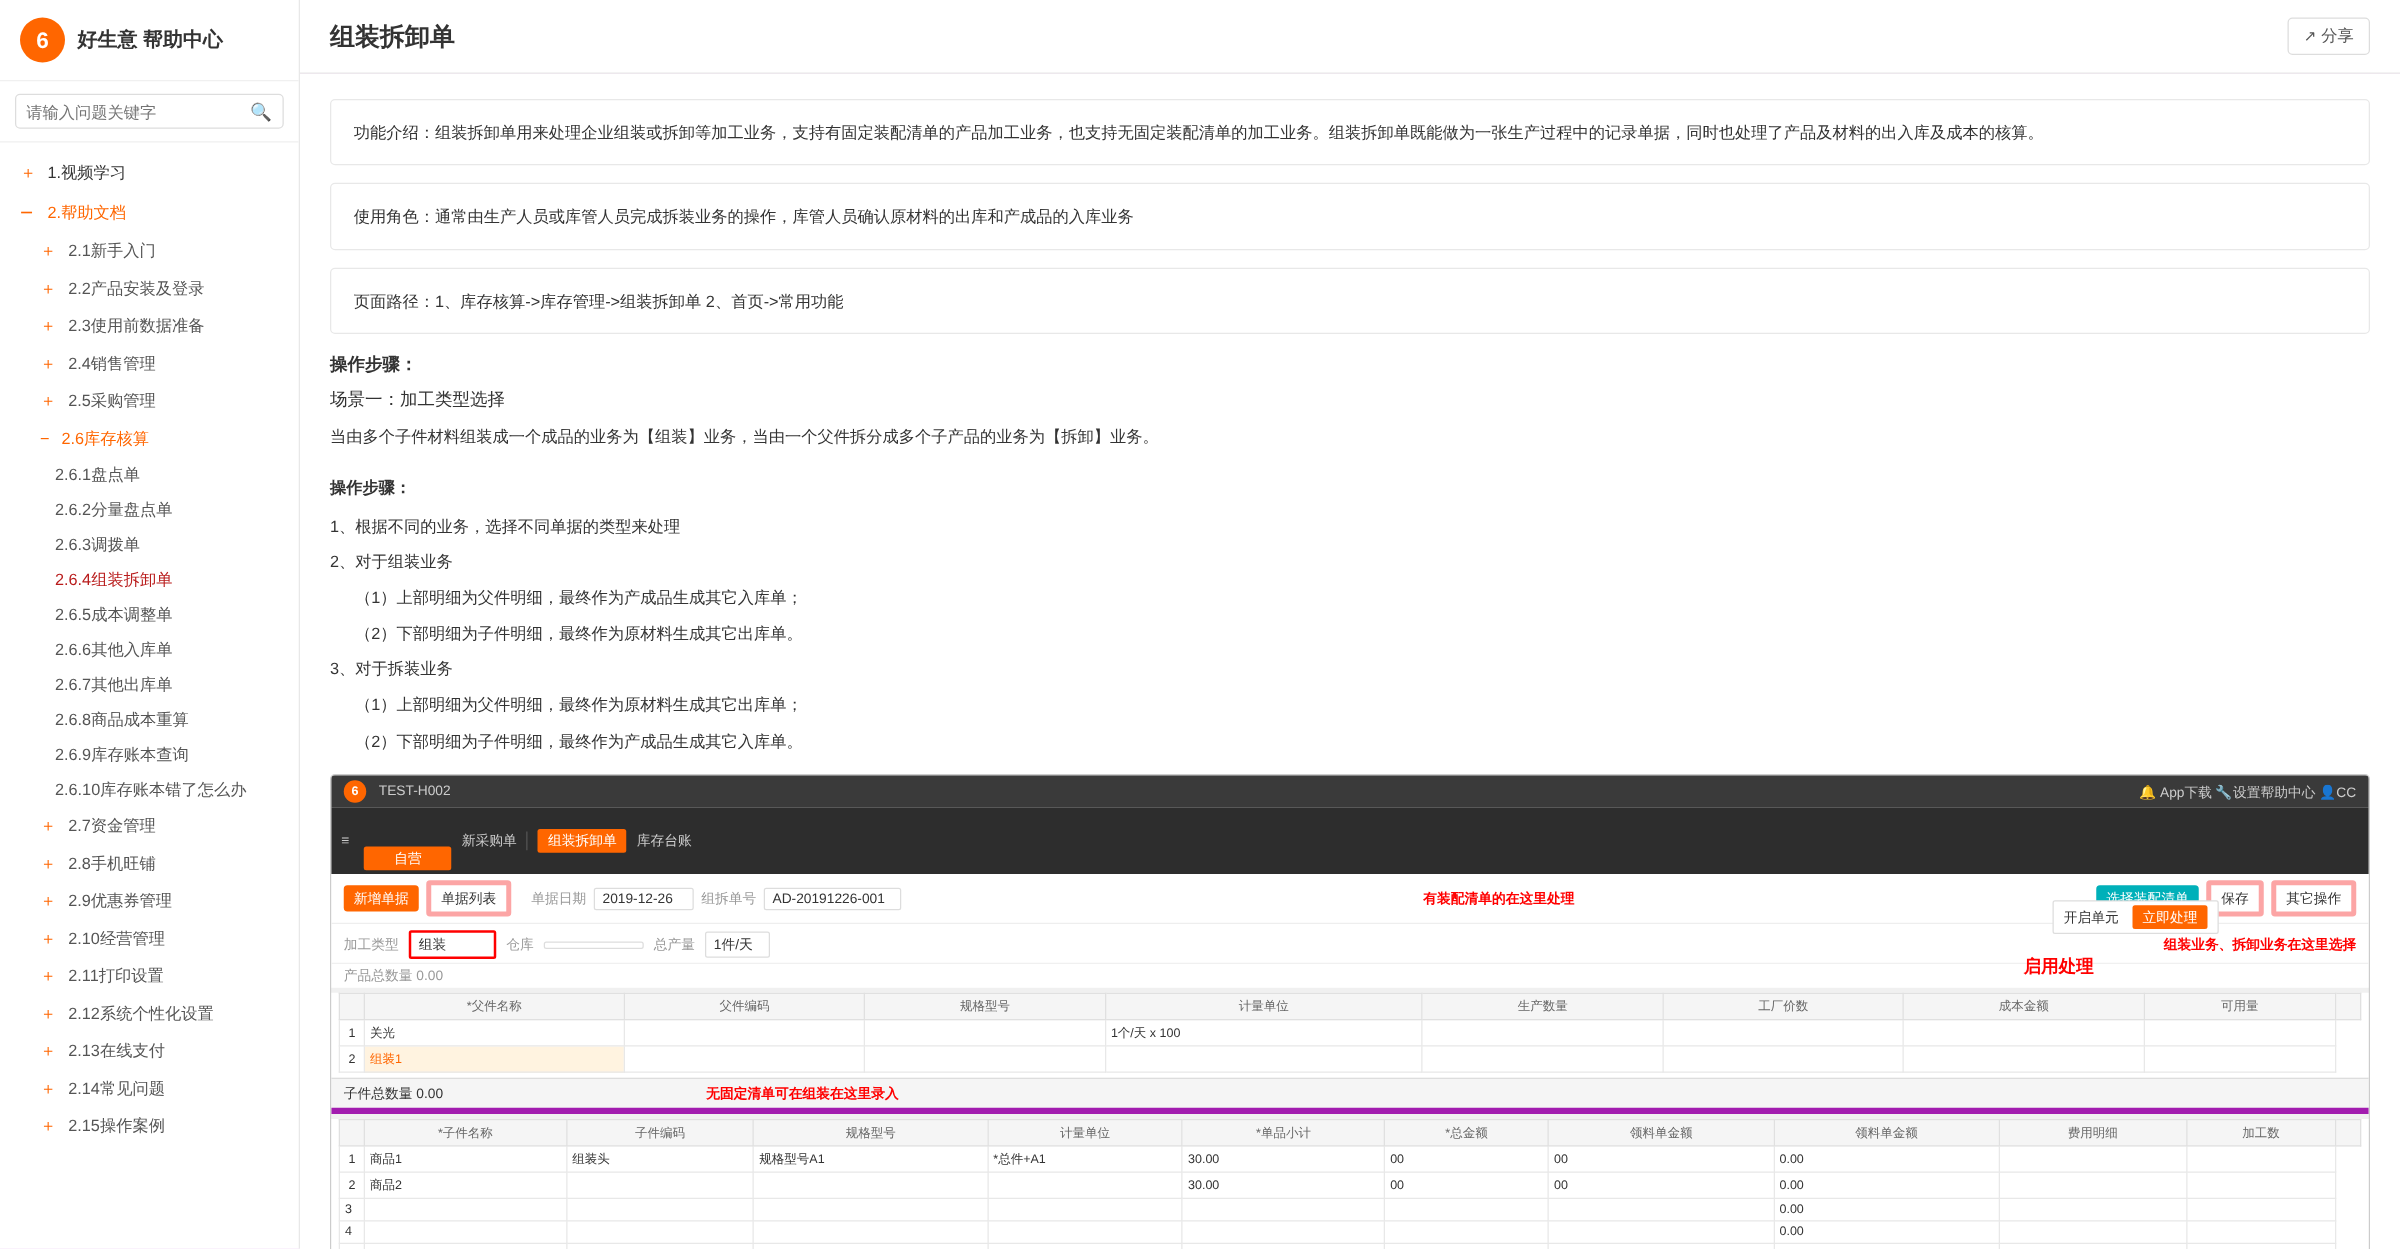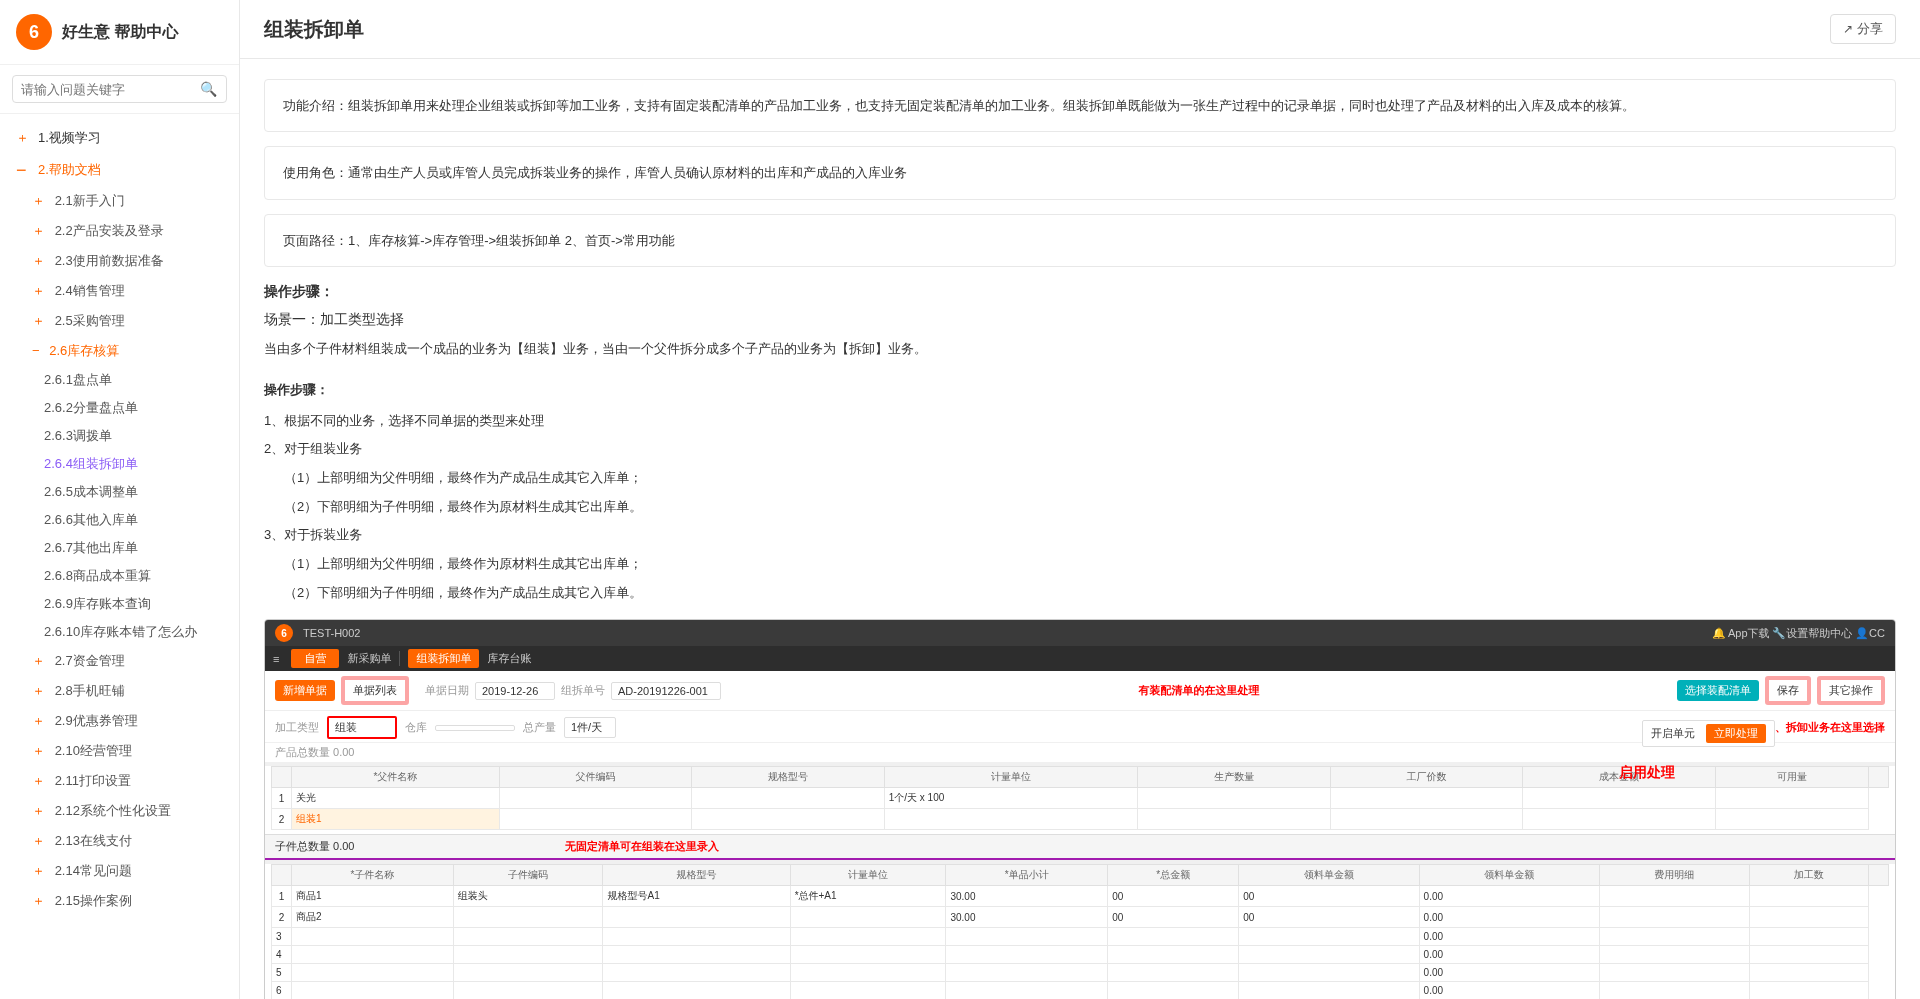--- a/index.html
+++ b/index.html
@@ -70,21 +70,21 @@
       font-size: 13px;
       color: #555;
       cursor: pointer;
     }
     .nav-sub-children {
       padding: 5px 16px 5px 44px;
       font-size: 13px;
       color: #555;
       cursor: pointer;
     }
-    .nav-sub-children.active { color: #8b5cf6; font-weight: 500; }
+    .nav-sub-children.active { color: #b91c1c; font-weight: 500; }
 
     
     #main {
       flex: 1;
       display: flex;
       flex-direction: column;
       overflow: hidden;
       background: #f0abfc;
     }
     #header {
@@ -147,21 +147,21 @@
       background: #e8e8e8;
       position: relative;
     }
     .screenshot-inner {
       background: #f0f0f0;
       width: 100%;
       position: relative;
     }
     .mock-logo { background: #f60; color: #fff; border-radius: 50%; width: 18px; height: 18px; display:flex;align-items:center;justify-content:center; font-weight:bold; font-size:10px; }
     .mock-nav-bar { background: #2d2d2d; display:flex; align-items:center; padding:3px 8px; gap:8px; font-size:11px; color:#ccc; }
-    .mock-nav-active { background: #f60; color:#fff; padding:2px 13px; border-radius:2px; }
+    .mock-nav-active { background: #f60; color:#fff; padding:2px 24px; border-radius:2px;margin-top:28px; }
     .mock-btn-orange { background:#f60; color:#fff; border:none; border-radius:3px; padding:3px 8px; font-size:11px; }
     .mock-btn-white { background:#fff; color:#333; border:4px solid #fca5a5; border-radius:3px; padding:3px 8px; font-size:11px; }
     .mock-btn-teal { background:#00b0b9; color:#fff; border:none; border-radius:3px; padding:3px 8px; font-size:11px; }
     .mock-input { border:1px solid #ddd; border-radius:2px; padding:2px 6px; font-size:11px; color:#333; background:#fff; }
     .mock-input-red { border:2px solid #f00; border-radius:2px; padding:2px 6px; font-size:11px; color:#333; background:#fff; }
     .mock-table { width:100%; border-collapse:collapse; font-size:10px; margin-top:4px; }
     .mock-table th { background:#f5f5f5; border:1px solid #e0e0e0; padding:3px 4px; font-weight:normal; color:#666; }
     .mock-table td { border:1px solid #e8e8e8; padding:3px 4px; color:#333; }
 
     
@@ -436,21 +436,21 @@
                 <td></td>
                 <td></td>
                 <td></td>
                 <td></td>
                 <td></td>
               </tr>
             </tbody>
           </table>
         </div>
 
-        <div style="background:#f5f5f5;padding:4px 10px;display:flex;align-items:center;gap:10px;border-top:1px solid #ddd;border-bottom:2px solid #a21caf;position:relative;">
+        <div style="background:#f5f5f5;padding:4px 10px;display:flex;align-items:center;gap:10px;border-top:1px solid #ddd;border-bottom:5px solid #a21caf;position:relative;">
           <span style="font-size:11px;color:#333;">子件总数量 0.00</span>
           <span style="position:absolute;left:300px;color:#f00;font-size:11px;font-weight:bold;">无固定清单可在组装在这里录入</span>
         </div>
 
         <div style="background:#fff;padding:0 6px 4px 6px;">
           <table class="mock-table">
             <thead>
               <tr>
                 <th style="width:20px;"></th>
                 <th>*子件名称</th>

